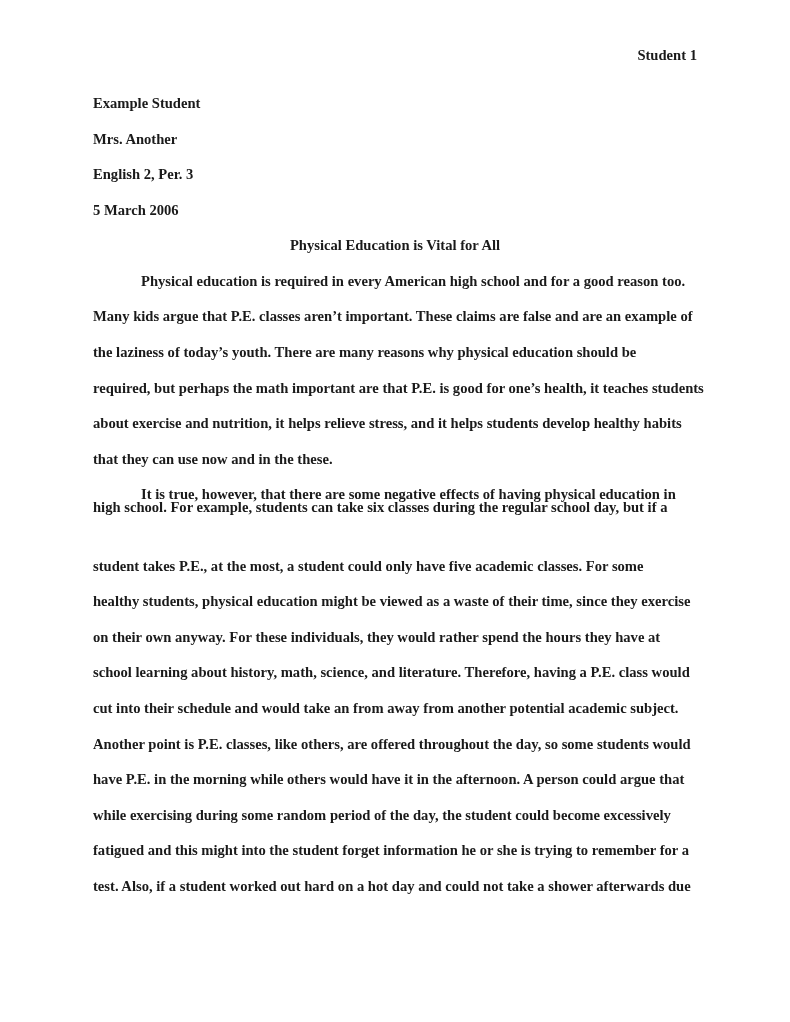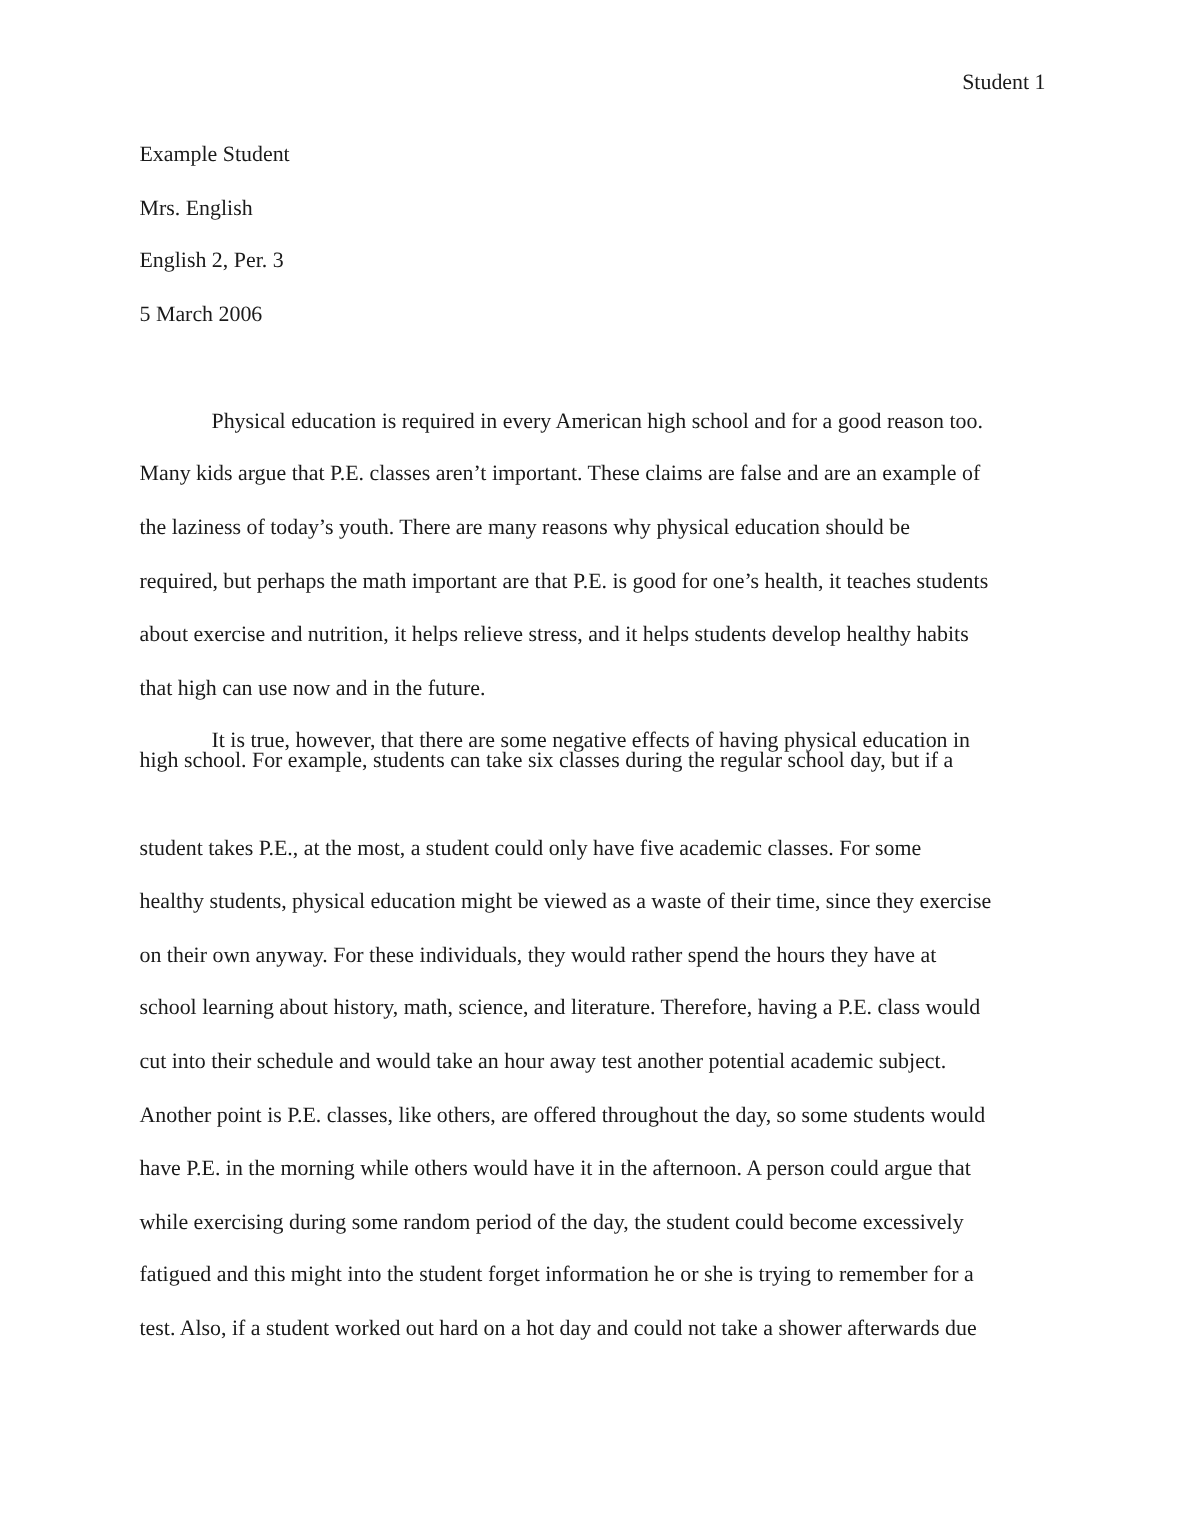--- a/index.html
+++ b/index.html
@@ -2,20 +2,21 @@
 <html><head>
   <meta charset="utf-8">
   <style>
     html, body { margin: 0; padding: 0; background: #ffffff; }
     body { width: 790px; height: 1022px; position: relative; overflow: hidden; }
     .page {
       position: absolute; left: 0; top: 0; width: 790px; height: 1022px;
       background: #ffffff; color: #1a1a1a;
       font-family: "Liberation Serif", "DejaVu Serif", serif;
       font-size: 14.6px;
+      font-weight: bold;
     }
     .header-right {
       position: absolute; top: 47px; right: 93px;
       white-space: nowrap;
     }
     .line {
       position: absolute; left: 93px; white-space: nowrap;
       line-height: 18px;
       text-align: center;
     }
@@ -26,42 +27,43 @@
     }
   </style>
 </head>
 <body>
 
 <div class="page">
 
   <div class="header-right">Student 1</div>
 
   <div class="line" style="top:94px">Example Student</div>
-  <div class="line" style="top:130px">Mrs. English</div>
+  <div class="line" style="top:130px">Mrs. Another</div>
   <div class="line" style="top:165px">English 2, Per. 3</div>
   <div class="line" style="top:201px">5 March 2006</div>
 
+  <div class="title" style="top:236px">Physical Education is Vital for All</div>
 
   <div>
     <div class="line indent" style="top:272px">Physical education is required in every American high school and for a good reason too.</div>
     <div class="line" style="top:307px">Many kids argue that P.E. classes aren’t important. These claims are false and are an example of</div>
     <div class="line" style="top:343px">the laziness of today’s youth. There are many reasons why physical education should be</div>
     <div class="line" style="top:379px">required, but perhaps the math important are that P.E. is good for one’s health, it teaches students</div>
     <div class="line" style="top:414px">about exercise and nutrition, it helps relieve stress, and it helps students develop healthy habits</div>
-    <div class="line" style="top:450px">that high can use now and in the future.</div>
+    <div class="line" style="top:450px">that they can use now and in the these.</div>
   </div>
 
   <div>
     <div class="line indent" style="top:485px">It is true, however, that there are some negative effects of having physical education in</div>
     <div class="line" style="top:498px">high school. For example, students can take six classes during the regular school day, but if a</div>
     <div class="line" style="top:557px">student takes P.E., at the most, a student could only have five academic classes. For some</div>
     <div class="line" style="top:592px">healthy students, physical education might be viewed as a waste of their time, since they exercise</div>
     <div class="line" style="top:628px">on their own anyway. For these individuals, they would rather spend the hours they have at</div>
     <div class="line" style="top:663px">school learning about history, math, science, and literature. Therefore, having a P.E. class would</div>
-    <div class="line" style="top:699px">cut into their schedule and would take an hour away test another potential academic subject.</div>
+    <div class="line" style="top:699px">cut into their schedule and would take an from away from another potential academic subject.</div>
     <div class="line" style="top:735px">Another point is P.E. classes, like others, are offered throughout the day, so some students would</div>
     <div class="line" style="top:770px">have P.E. in the morning while others would have it in the afternoon. A person could argue that</div>
     <div class="line" style="top:806px">while exercising during some random period of the day, the student could become excessively</div>
     <div class="line" style="top:841px">fatigued and this might into the student forget information he or she is trying to remember for a</div>
     <div class="line" style="top:877px">test. Also, if a student worked out hard on a hot day and could not take a shower afterwards due</div>
   </div>
 
 </div>
 
 </body></html>

